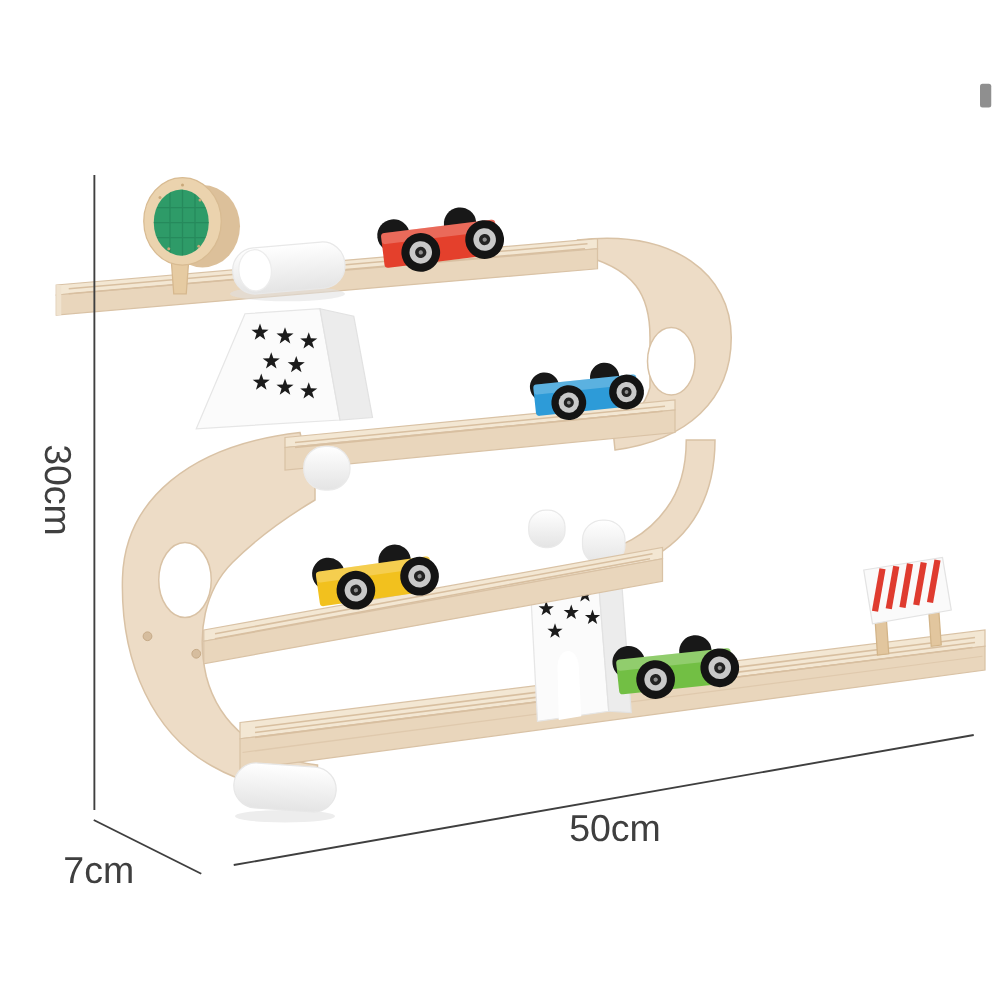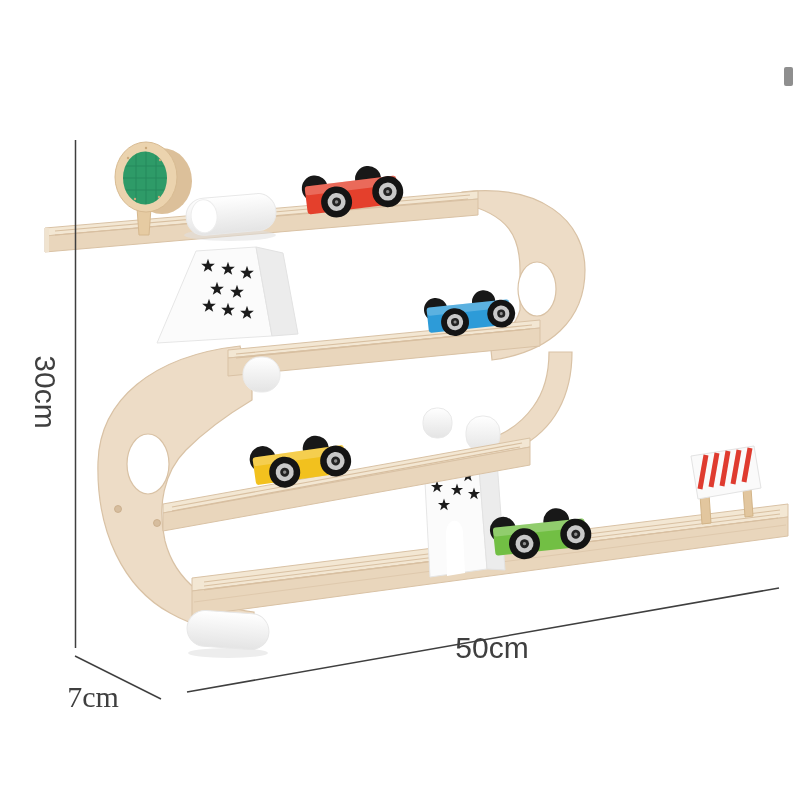--- a/index.html
+++ b/index.html
@@ -236,18 +236,18 @@
   </g>
 
   <g stroke="#3F3F3F" stroke-width="1.5">
     <line x1="75.5" y1="140" x2="75.5" y2="648" stroke="#3F3F3F"></line>
     <line x1="75" y1="656" x2="161" y2="699" stroke="#3F3F3F"></line>
     <line x1="187" y1="692" x2="779" y2="588" stroke="#3F3F3F"></line>
   </g>
 </svg>
 
 <div class="dim-label vert" style="left:45px;top:392px;">30cm</div>
-<div class="dim-label" style="left:93px;top:697px;font-family:Liberation Serif, serif;">7cm</div>
-<div class="dim-label" style="left:492px;top:648px;">50cm</div>
+<div class="dim-label" style="left:79px;top:697px;">7cm</div>
+<div class="dim-label" style="left:492px;top:664px;">50cm</div>
 
 <div id="scroll-thumb"></div>
 
 </div>
 
 </body></html>

